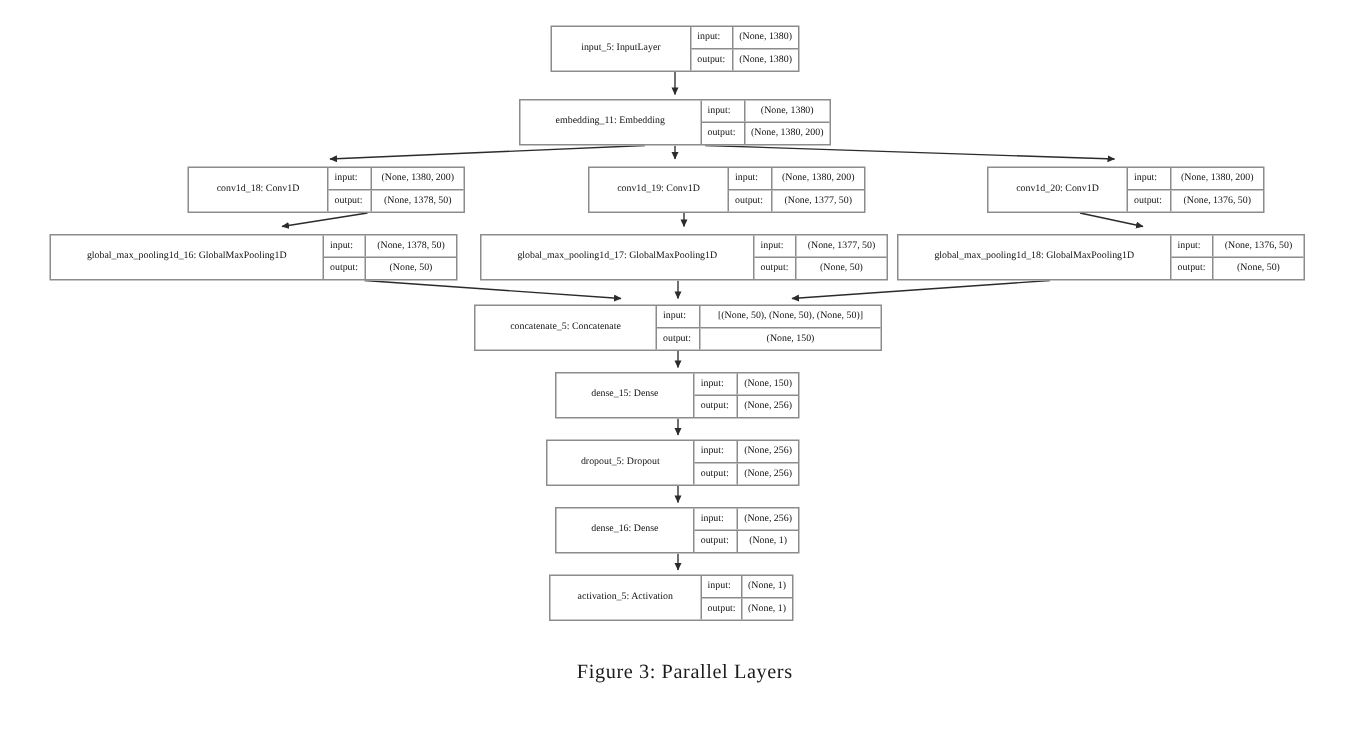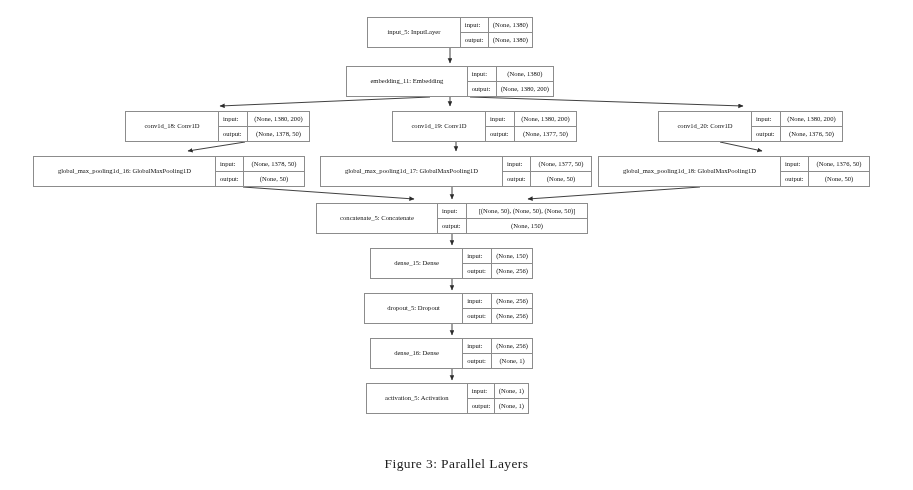--- a/index.html
+++ b/index.html
@@ -141,21 +141,21 @@
   #node-dense_16 .node-name { width: 83px; }
   #node-dense_16 .io-key    { width: 29px; }
 
   #node-activation_5    { left: 366px; top: 383px; width: 163px; height: 31px; }
   #node-activation_5 .node-name { width: 96px; }
   #node-activation_5 .io-key    { width: 27px; }
 
   #figure-caption {
     position: absolute;
     left: 0;
-    top: 456px;
+    top: 440px;
     width: 913px;
     text-align: center;
     font-family: "Liberation Serif", serif;
     font-size: 13.5px;
     letter-spacing: 0.4px;
     color: #1a1a1a;
   }
 </style>
 </head>
 <body>

